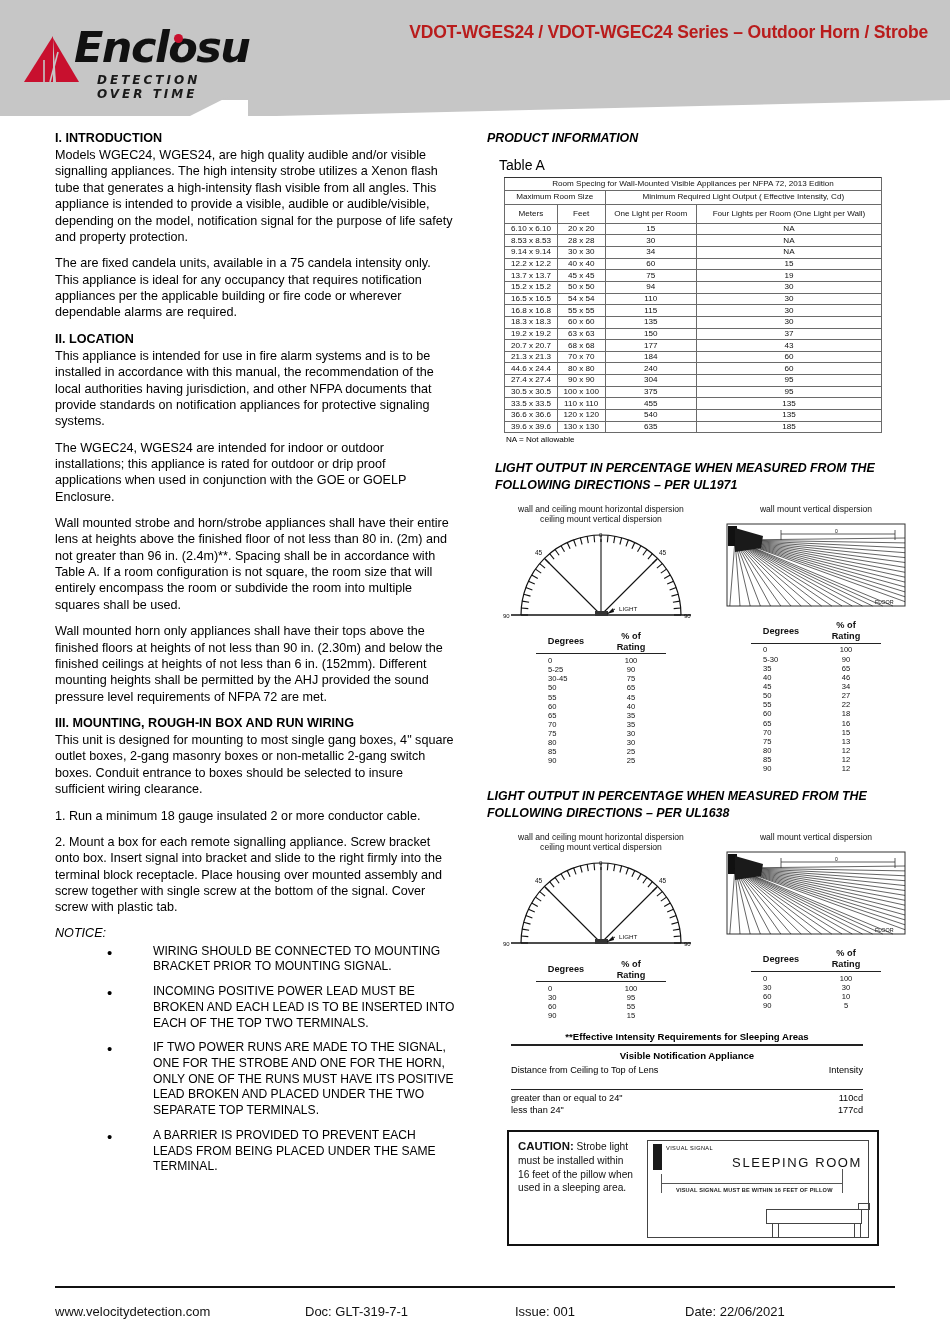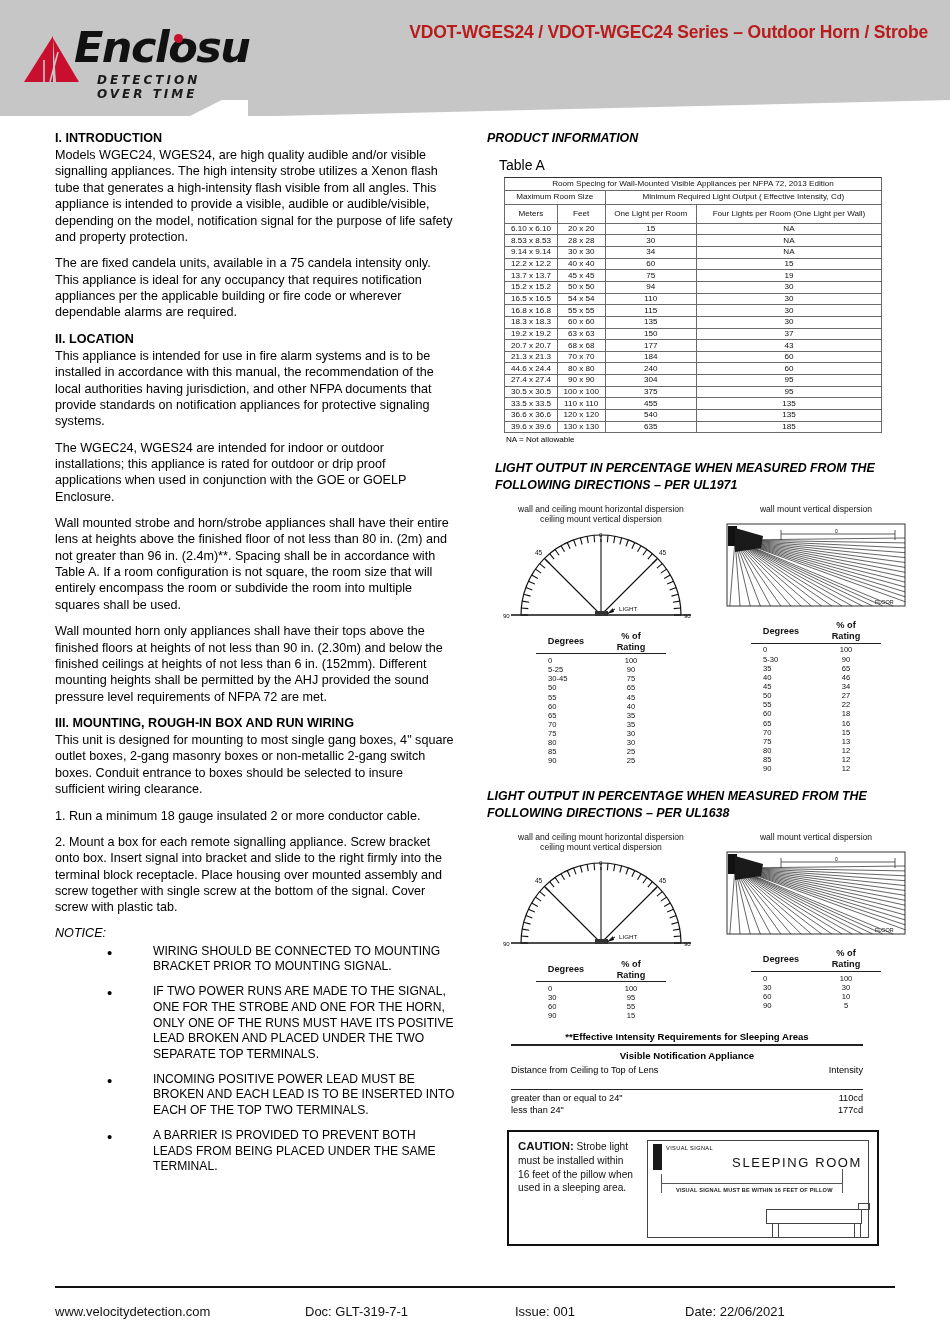--- a/index.html
+++ b/index.html
@@ -227,23 +227,23 @@
     <p class="body">Wall mounted horn only appliances shall have their tops above the finished floors at heights of not less than 90 in. (2.30m) and below the finished ceilings at heights of not less than 6 in. (152mm). Different mounting heights shall be permitted by the AHJ provided the sound pressure level requirements of NFPA 72 are met.</p>
 
     <h3 class="sec">III. MOUNTING, ROUGH-IN BOX AND RUN WIRING</h3>
     <p class="body">This unit is designed for mounting to most single gang boxes, 4" square outlet boxes, 2-gang masonry boxes or non-metallic 2-gang switch boxes. Conduit entrance to boxes should be selected to insure sufficient wiring clearance.</p>
     <p class="body">1. Run a minimum 18 gauge insulated 2 or more conductor cable.</p>
     <p class="body">2. Mount a box for each remote signalling appliance. Screw bracket onto box. Insert signal into bracket and slide to the right firmly into the terminal block receptacle. Place housing over mounted assembly and screw together with single screw at the bottom of the signal. Cover screw with plastic tab.</p>
 
     <div class="notice-label">NOTICE:</div>
     <ul class="notice">
       <li>WIRING SHOULD BE CONNECTED TO MOUNTING BRACKET PRIOR TO MOUNTING SIGNAL.</li>
+      <li>INCOMING POSITIVE POWER LEAD MUST BE BROKEN AND EACH LEAD IS TO BE INSERTED INTO EACH OF THE TOP TWO TERMINALS.</li>
       <li>IF TWO POWER RUNS ARE MADE TO THE SIGNAL, ONE FOR THE STROBE AND ONE FOR THE HORN, ONLY ONE OF THE RUNS MUST HAVE ITS POSITIVE LEAD BROKEN AND PLACED UNDER THE TWO SEPARATE TOP TERMINALS.</li>
-      <li>INCOMING POSITIVE POWER LEAD MUST BE BROKEN AND EACH LEAD IS TO BE INSERTED INTO EACH OF THE TOP TWO TERMINALS.</li>
-      <li>A BARRIER IS PROVIDED TO PREVENT BOTH LEADS FROM BEING PLACED UNDER THE SAME TERMINAL.</li>
+      <li>A BARRIER IS PROVIDED TO PREVENT EACH LEADS FROM BEING PLACED UNDER THE SAME TERMINAL.</li>
     </ul>
   </div>
 
   <div class="col-right">
 
     <div class="rhead">PRODUCT INFORMATION</div>
 
     <div class="tableA-label">Table A</div>
     <table class="tblA">
       <tbody>

